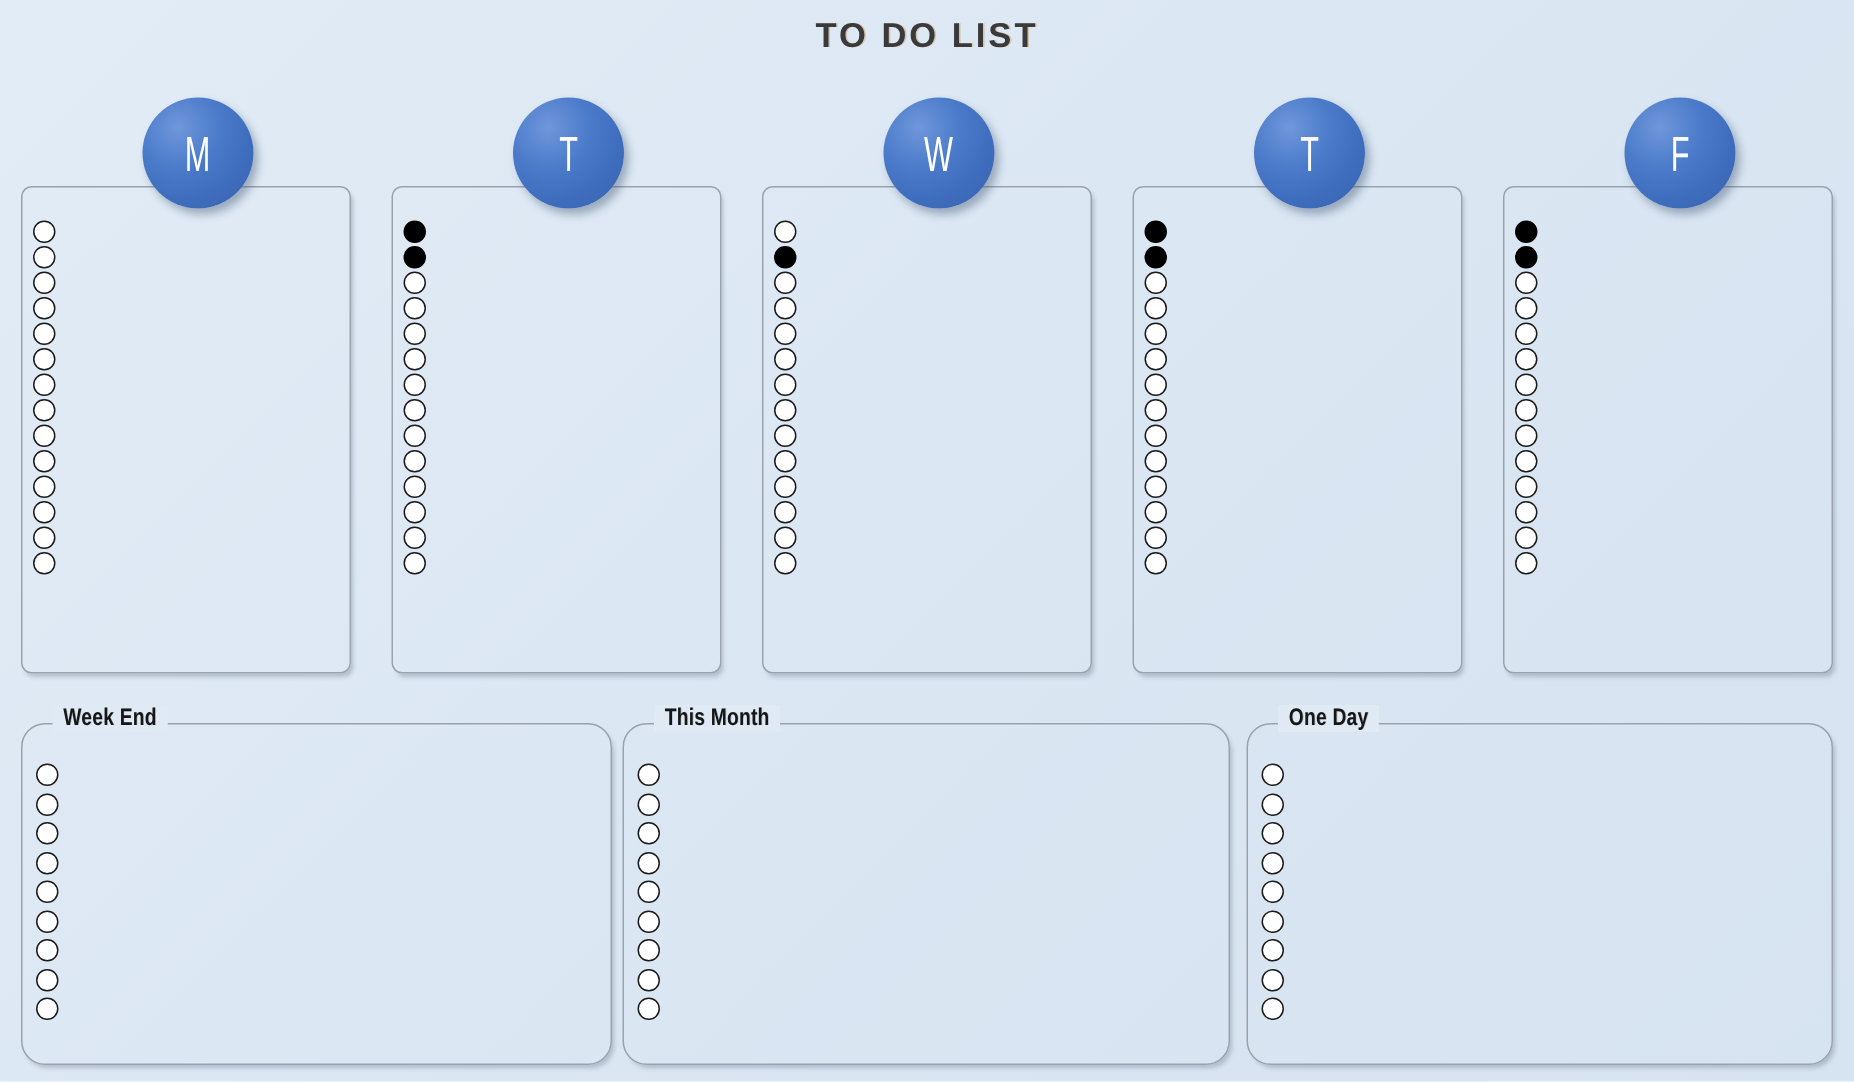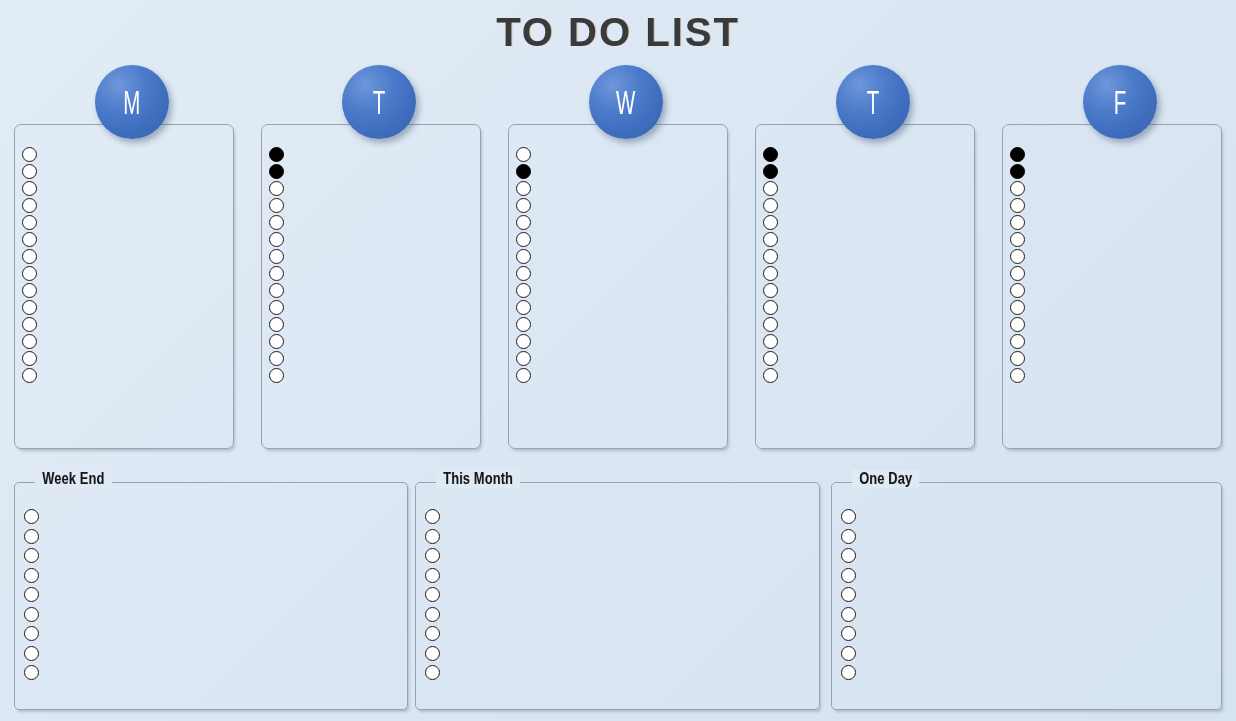--- a/index.html
+++ b/index.html
@@ -22,21 +22,21 @@
   }
 
   
   .title {
     position: absolute;
     top: 10px;
     left: 0;
     width: 1236px;
     text-align: center;
     font-family: "Liberation Sans", sans-serif;
-    font-size: 40px;
+    font-size: 23px;
     font-weight: bold;
     letter-spacing: 2px;
     color: #3a3a3a;
     text-shadow: 1px 0 0 rgba(200,150,90,0.45);
   }
 
   
   .days {
     position: absolute;
     top: 124px;
@@ -115,21 +115,21 @@
     left: 14px;
     width: 1208px;
     height: 228px;
   }
   .fs {
     position: absolute;
     top: 0;
     height: 228px;
     box-sizing: border-box;
     border: 1px solid #9aa3ad;
-    border-radius: 5px;
+    border-radius: 16px;
     box-shadow: 2px 3px 3px -1px rgba(90,105,125,0.33);
     background: transparent;
   }
   .fs-legend {
     position: absolute;
     top: -13px;
     left: 20px;
     padding: 0 9px;
     background: #dfeaf5;
     font-family: "Liberation Sans", sans-serif;

